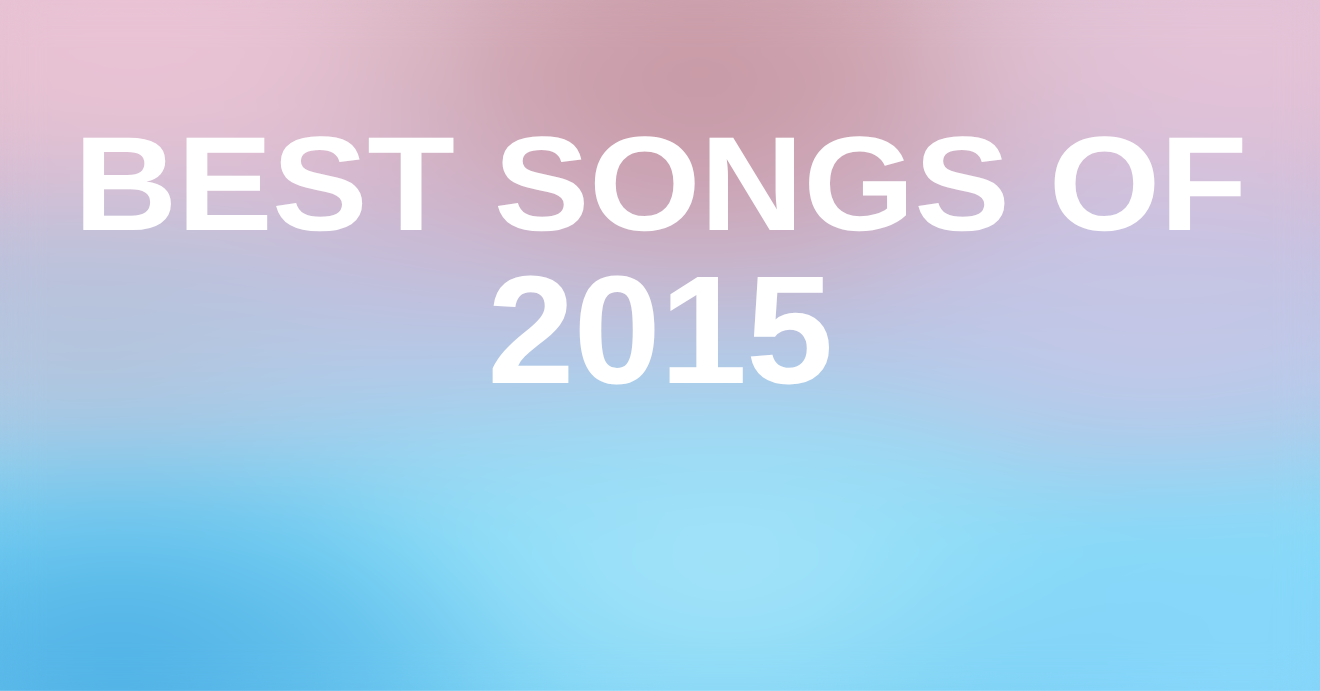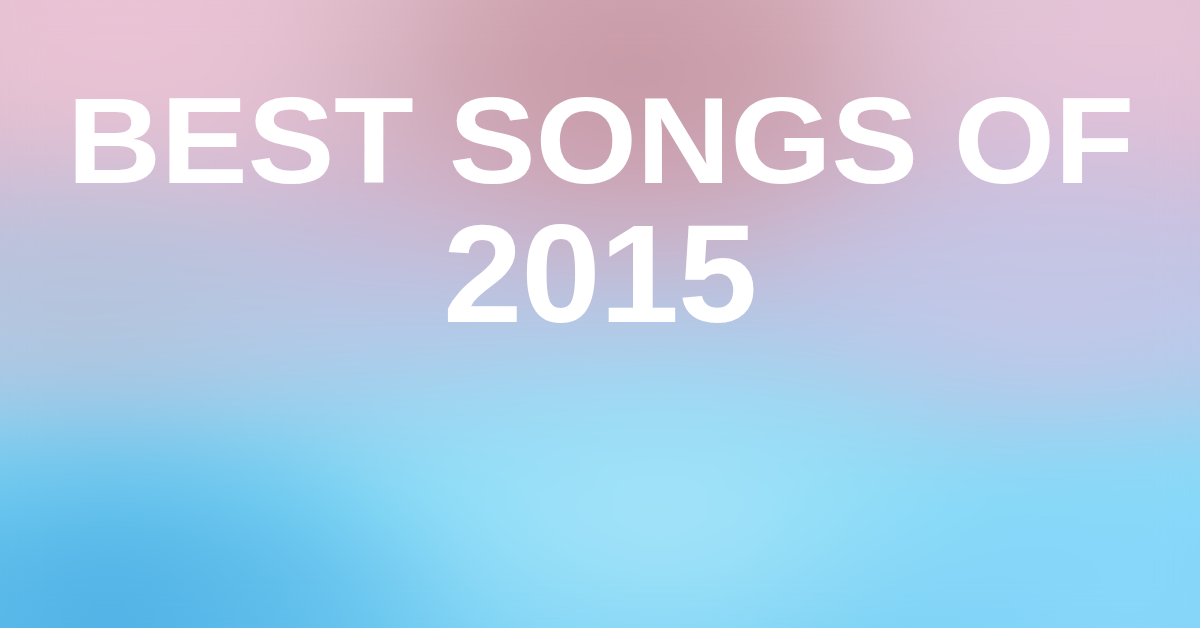--- a/index.html
+++ b/index.html
@@ -154,21 +154,21 @@
   }
 
   
   .headline {
     position: absolute;
     inset: 0;
     display: flex;
     flex-direction: column;
     align-items: center;
     justify-content: flex-start;
-    padding-top: 82px;
+    padding-top: 108px;
     box-sizing: border-box;
     pointer-events: none;
   }
 
   .headline-line {
     color: #ffffff;
     font-weight: 700;
     text-align: center;
     white-space: nowrap;
     line-height: 0.97;

